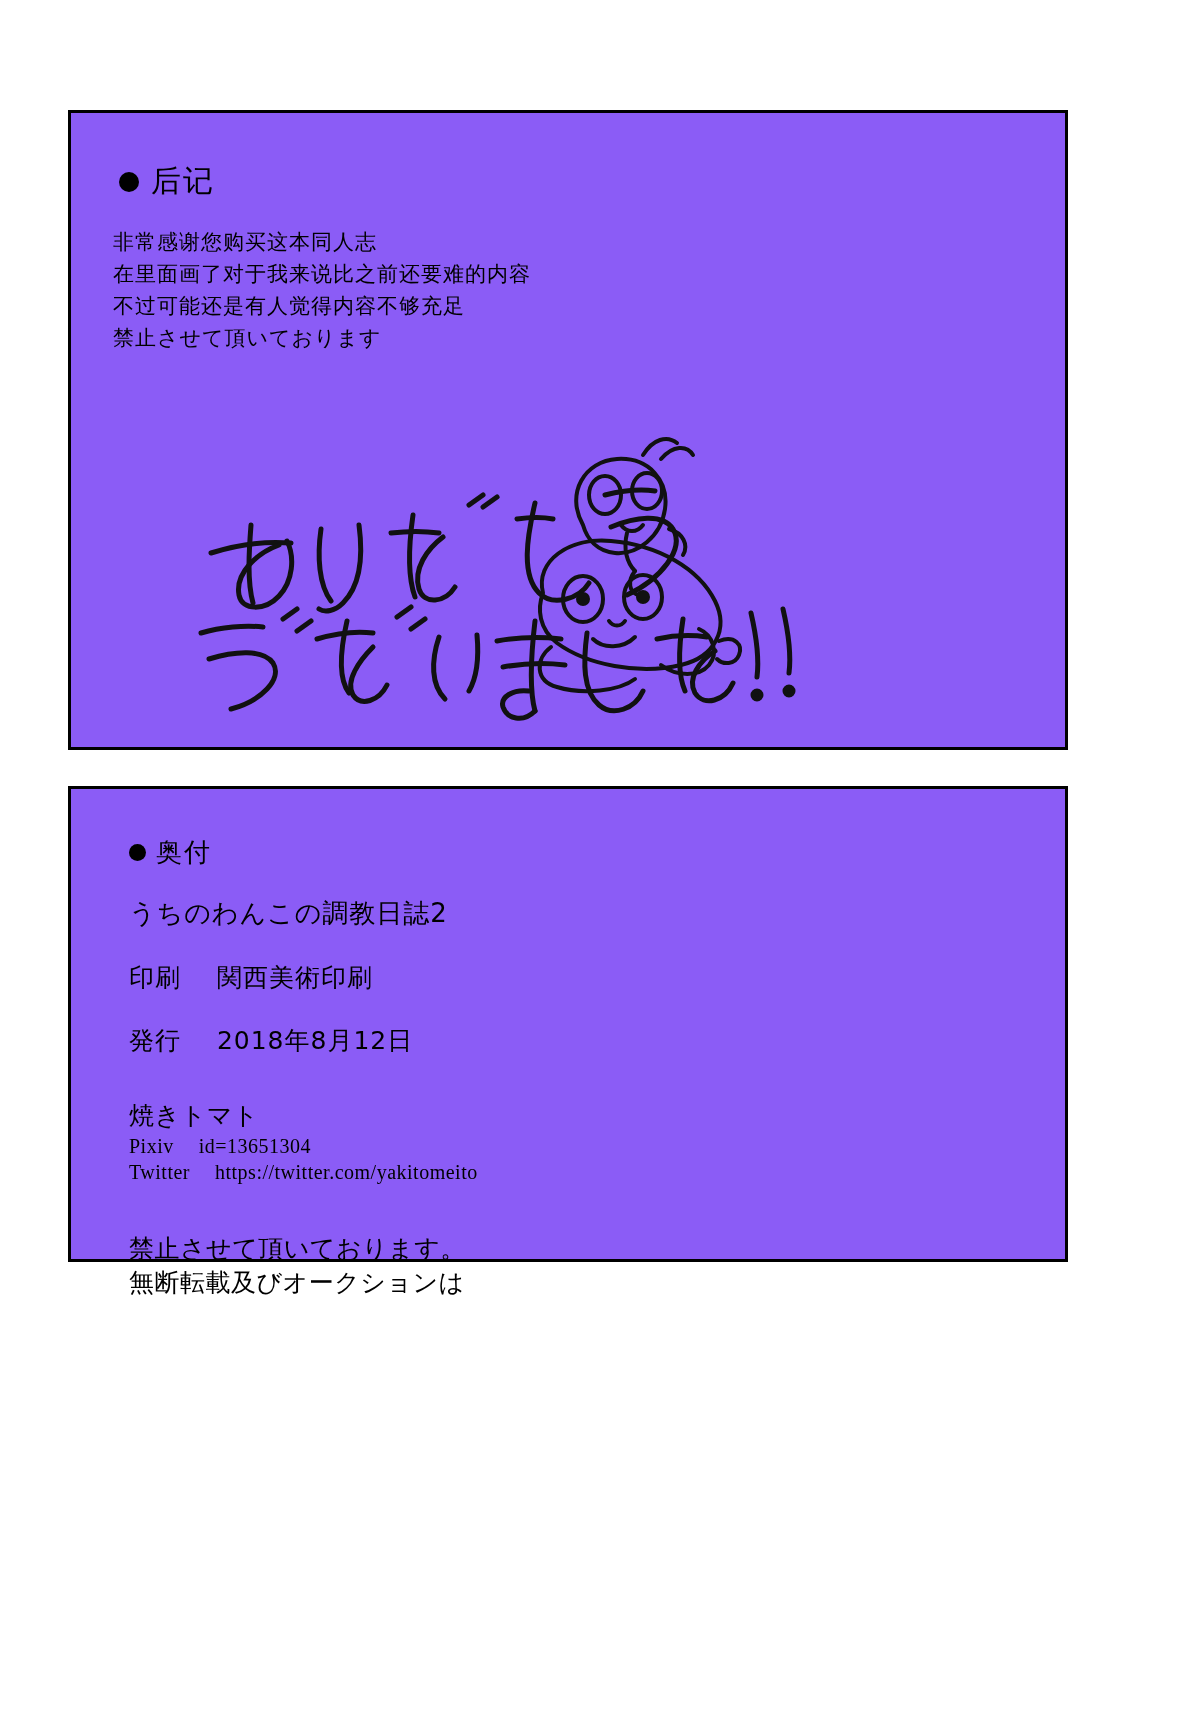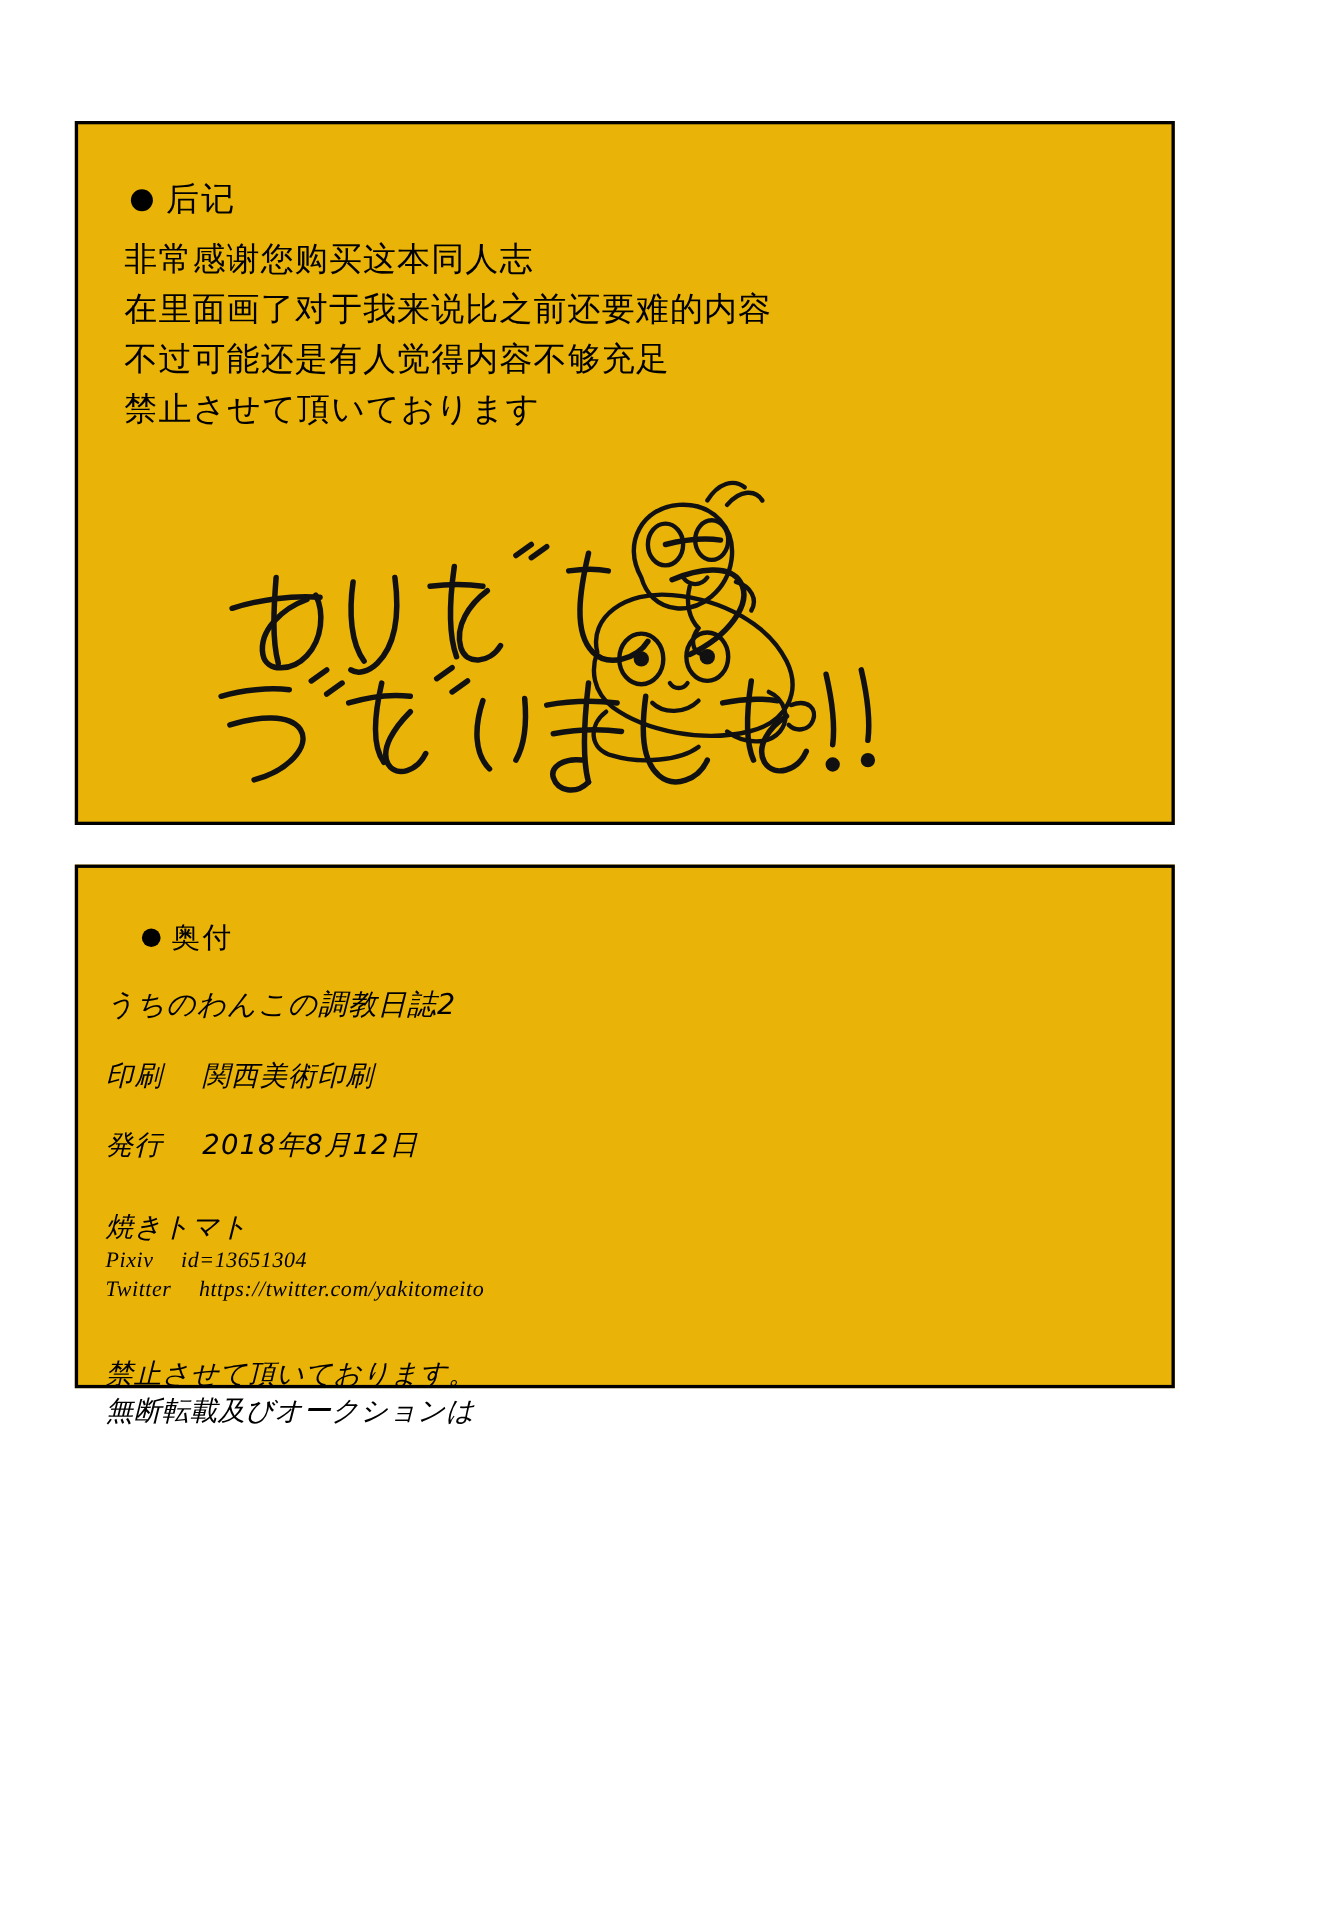--- a/index.html
+++ b/index.html
@@ -14,21 +14,21 @@
     font-family: "Liberation Serif", serif;
     color: #000000;
   }
 
   .page {
     position: absolute;
     left: 68px;
     width: 1000px;
     border: 3px solid #000000;
     box-sizing: border-box;
-    background: #eab308;
+    background: #8b5cf6;
   }
 
   
   #panel-afterword {
     top: 110px;
     height: 640px;
   }
 
   .section-head {
     display: flex;
@@ -44,23 +44,23 @@
     background: #000;
     display: inline-block;
     margin-right: 12px;
   }
 
   #panel-afterword .section-head {
     margin: 48px 0 0 48px;
   }
 
   .afterword-body {
-    margin: 11px 0 0 42px;
+    margin: 25px 0 0 42px;
     font-family: "DejaVu Sans", sans-serif;
-    font-size: 30px;
+    font-size: 21px;
     line-height: 1.52;
     letter-spacing: 1px;
   }
   .afterword-body div { white-space: nowrap; }
 
   
   .art-wrap {
     position: absolute;
     left: 120px;
     top: 320px;
@@ -76,23 +76,22 @@
   }
   #panel-colophon .section-head {
     margin: 46px 0 0 58px;
     font-size: 26px;
   }
   #panel-colophon .section-head .bullet-dot {
     width: 17px; height: 17px; margin-right: 10px;
   }
 
   .colophon-body {
-    margin: 26px 0 0 25px;
+    margin: 26px 0 0 58px;
     font-family: "DejaVu Sans", sans-serif;
-    font-style: italic;
   }
   .col-title {
     font-size: 26px;
     letter-spacing: 1px;
     margin-bottom: 30px;
   }
   .col-line {
     font-size: 25px;
     letter-spacing: 1px;
     margin-bottom: 30px;

